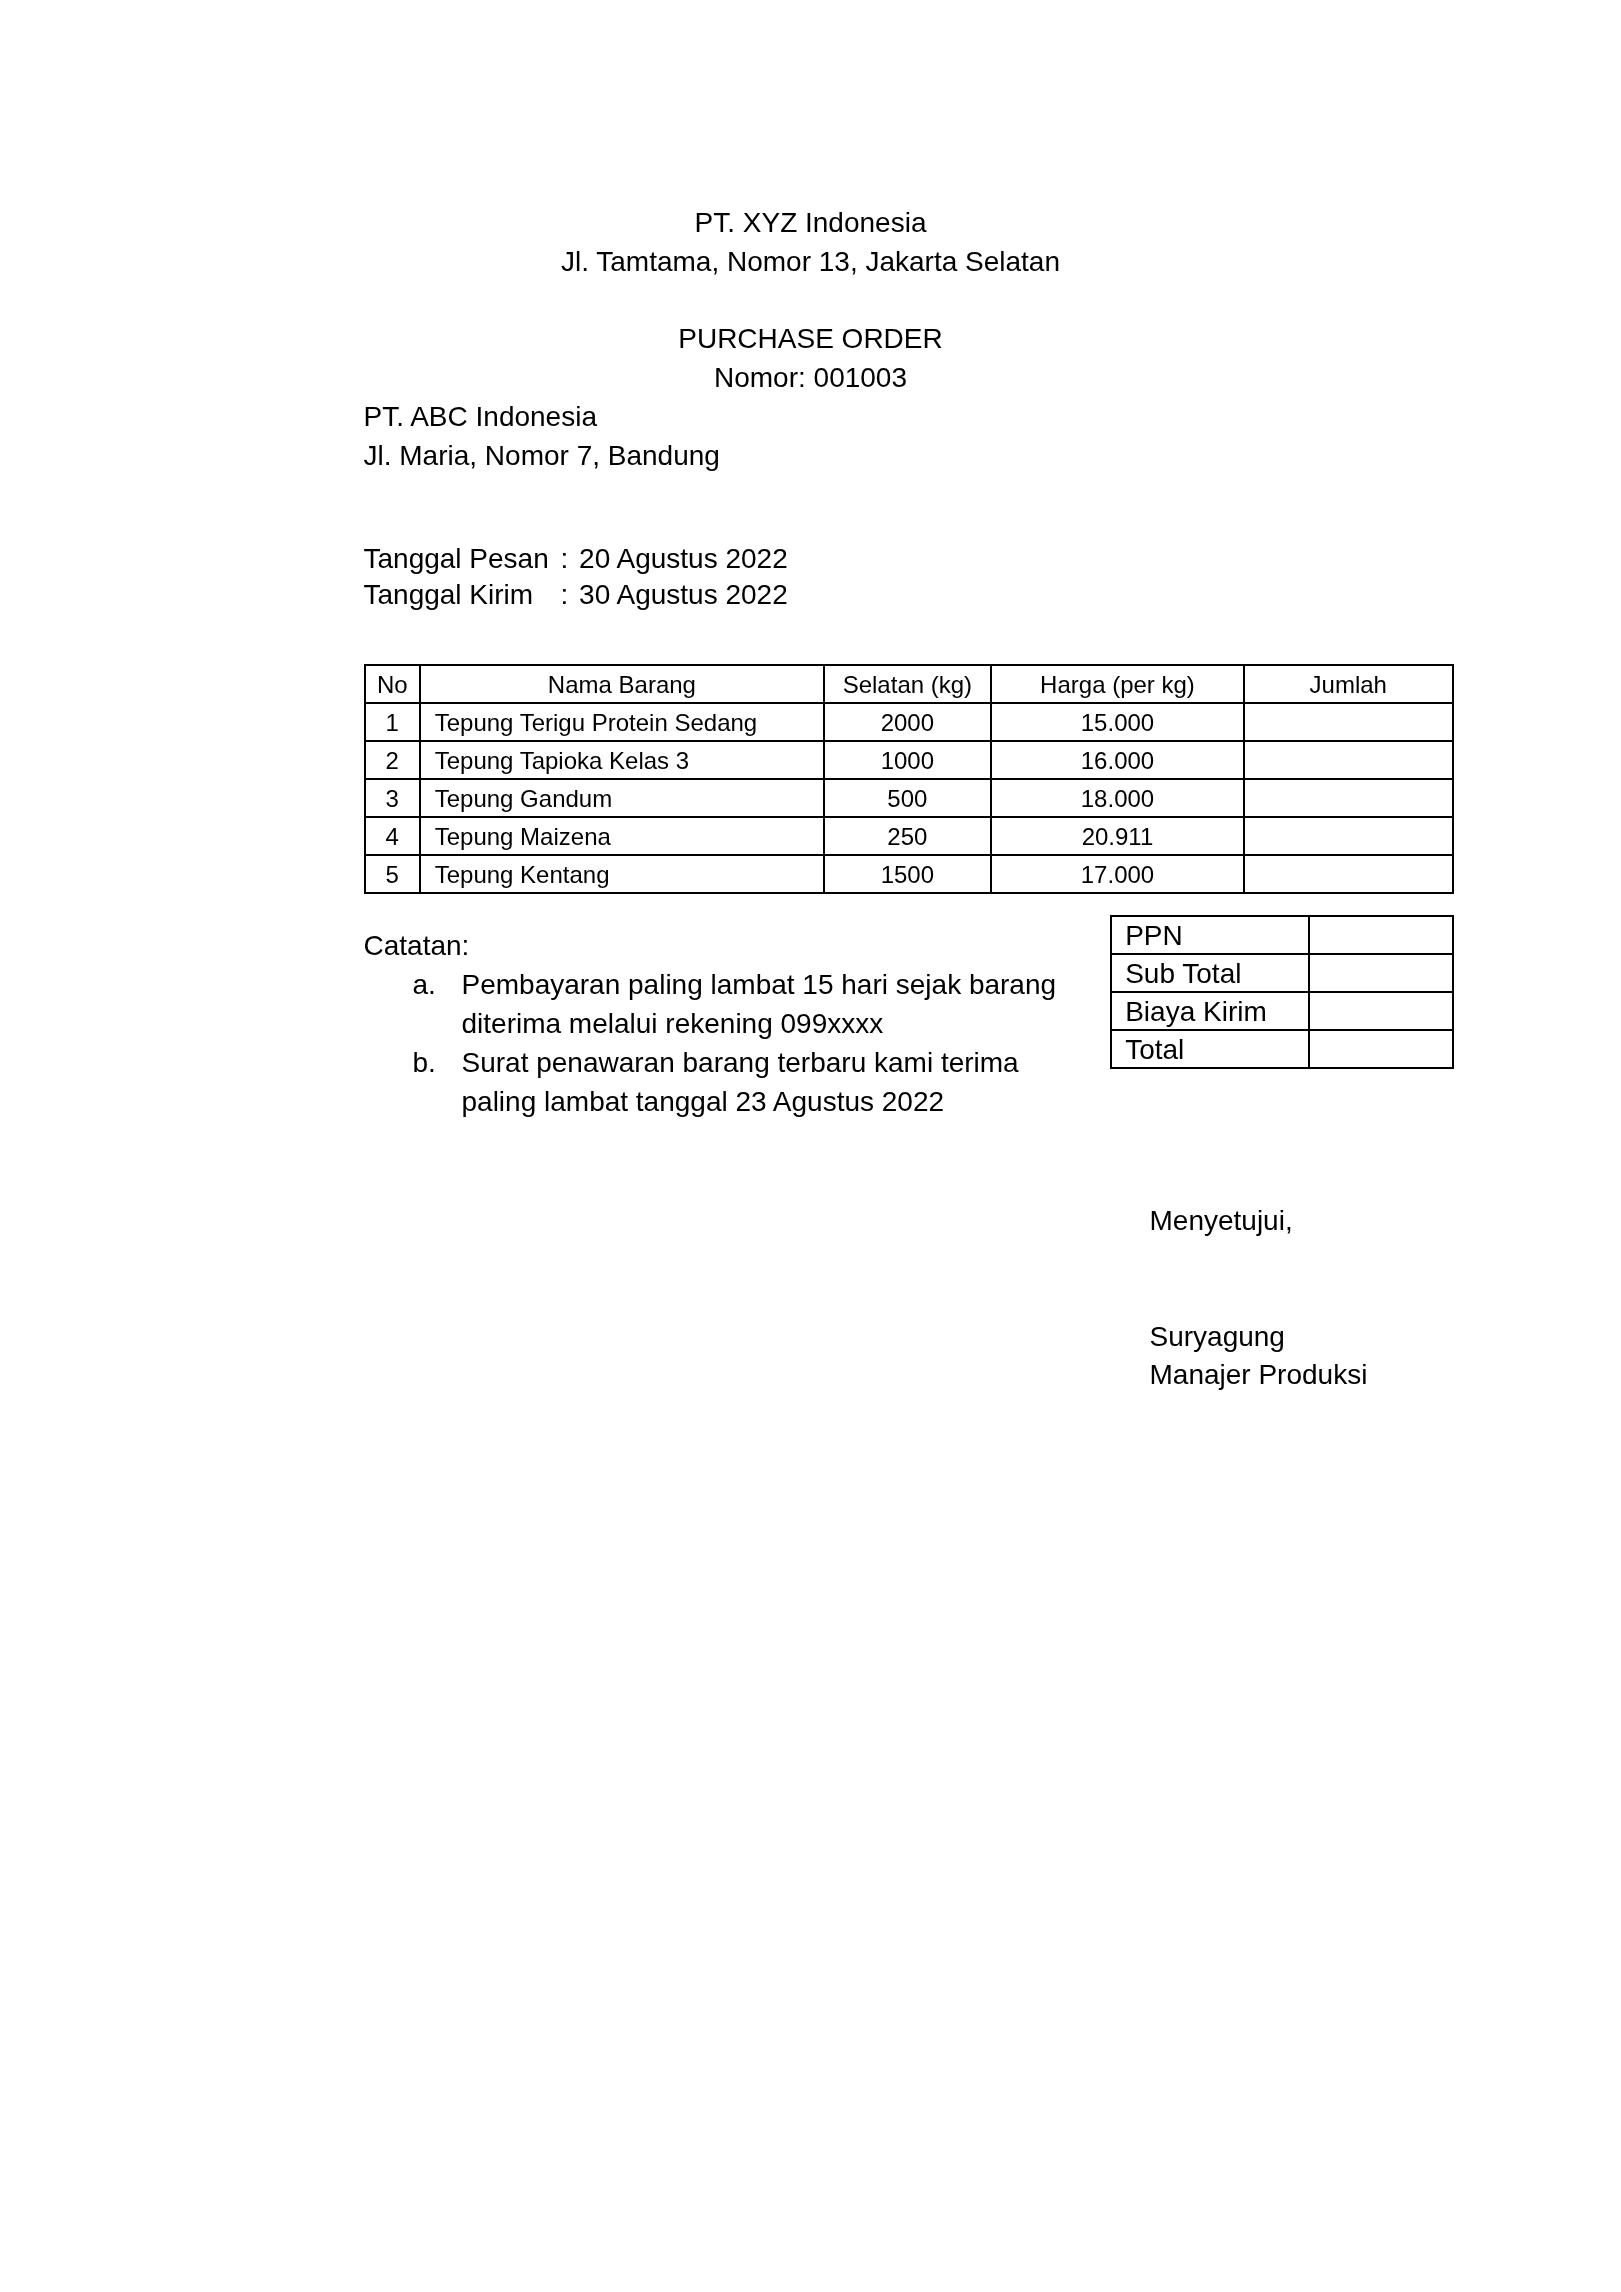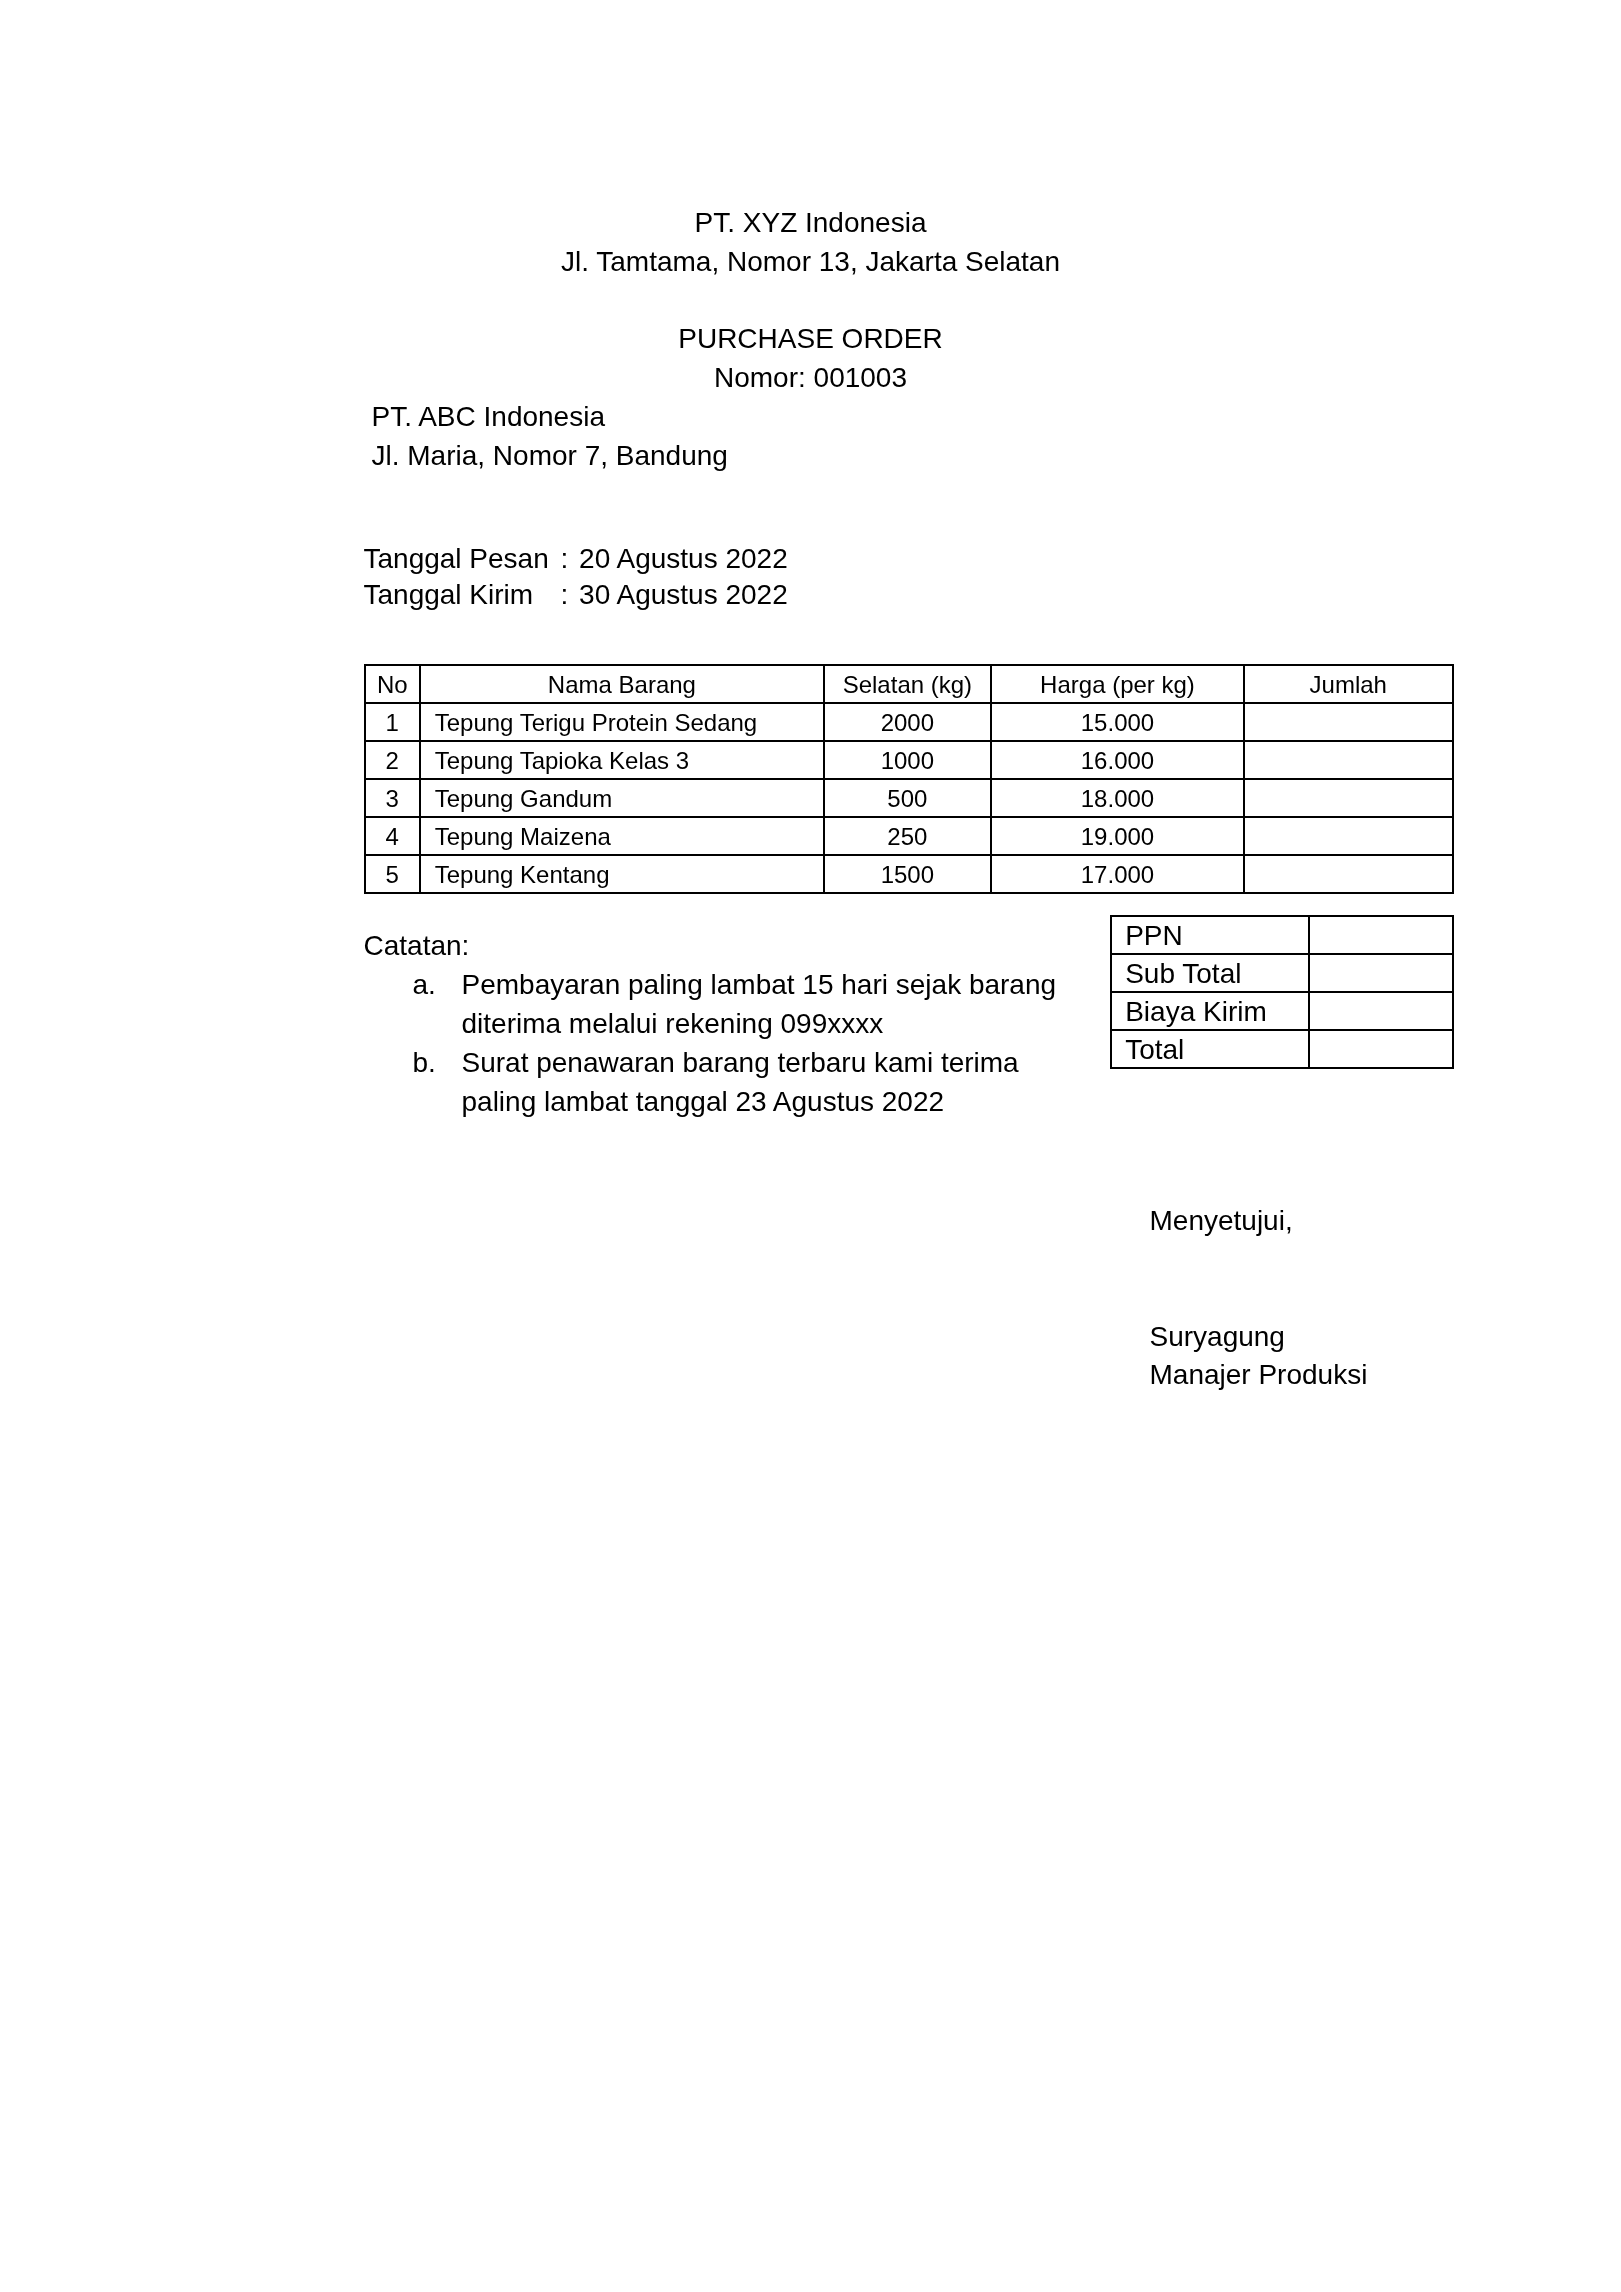--- a/index.html
+++ b/index.html
@@ -5,21 +5,21 @@
   *{box-sizing:border-box;margin:0;padding:0}
   html,body{background:#ffffff}
   .page{
     position:relative;width:1286px;height:2293px;background:#ffffff;color:#000000;
     font-family:"Liberation Sans","DejaVu Sans",sans-serif;font-size:28px;line-height:39px;
     overflow:hidden;margin:12px auto;
   }
   .centered{position:absolute;left:0;width:100%;text-align:center}
   .company-block{top:191px}
   .po-block{top:307px}
-  .buyer-block{position:absolute;left:204px;top:385px}
+  .buyer-block{position:absolute;left:196px;top:385px}
   .dates-block{position:absolute;left:196px;top:529px;line-height:36px}
   .date-label{display:inline-block;width:197px}
   .date-sep{display:inline-block;margin-right:10.8px}
   .items-table{position:absolute;left:196px;top:652px;border-collapse:collapse;table-layout:fixed}
   .items-table th,.items-table td{
     border:2px solid #000;height:38px;font-weight:normal;text-align:center;
     padding:0;line-height:33px;font-size:24px;overflow:hidden;white-space:nowrap
   }
   .items-table .c0{width:65px}
   .items-table .c1{width:431px}
@@ -92,21 +92,21 @@
           <td class="c0">3</td>
           <td class="c1">Tepung Gandum</td>
           <td class="c2">500</td>
           <td class="c3">18.000</td>
           <td class="c4"></td>
         </tr>
         <tr>
           <td class="c0">4</td>
           <td class="c1">Tepung Maizena</td>
           <td class="c2">250</td>
-          <td class="c3">19.000</td>
+          <td class="c3">20.911</td>
           <td class="c4"></td>
         </tr>
         <tr>
           <td class="c0">5</td>
           <td class="c1">Tepung Kentang</td>
           <td class="c2">1500</td>
           <td class="c3">17.000</td>
           <td class="c4"></td>
         </tr>
       </tbody>

